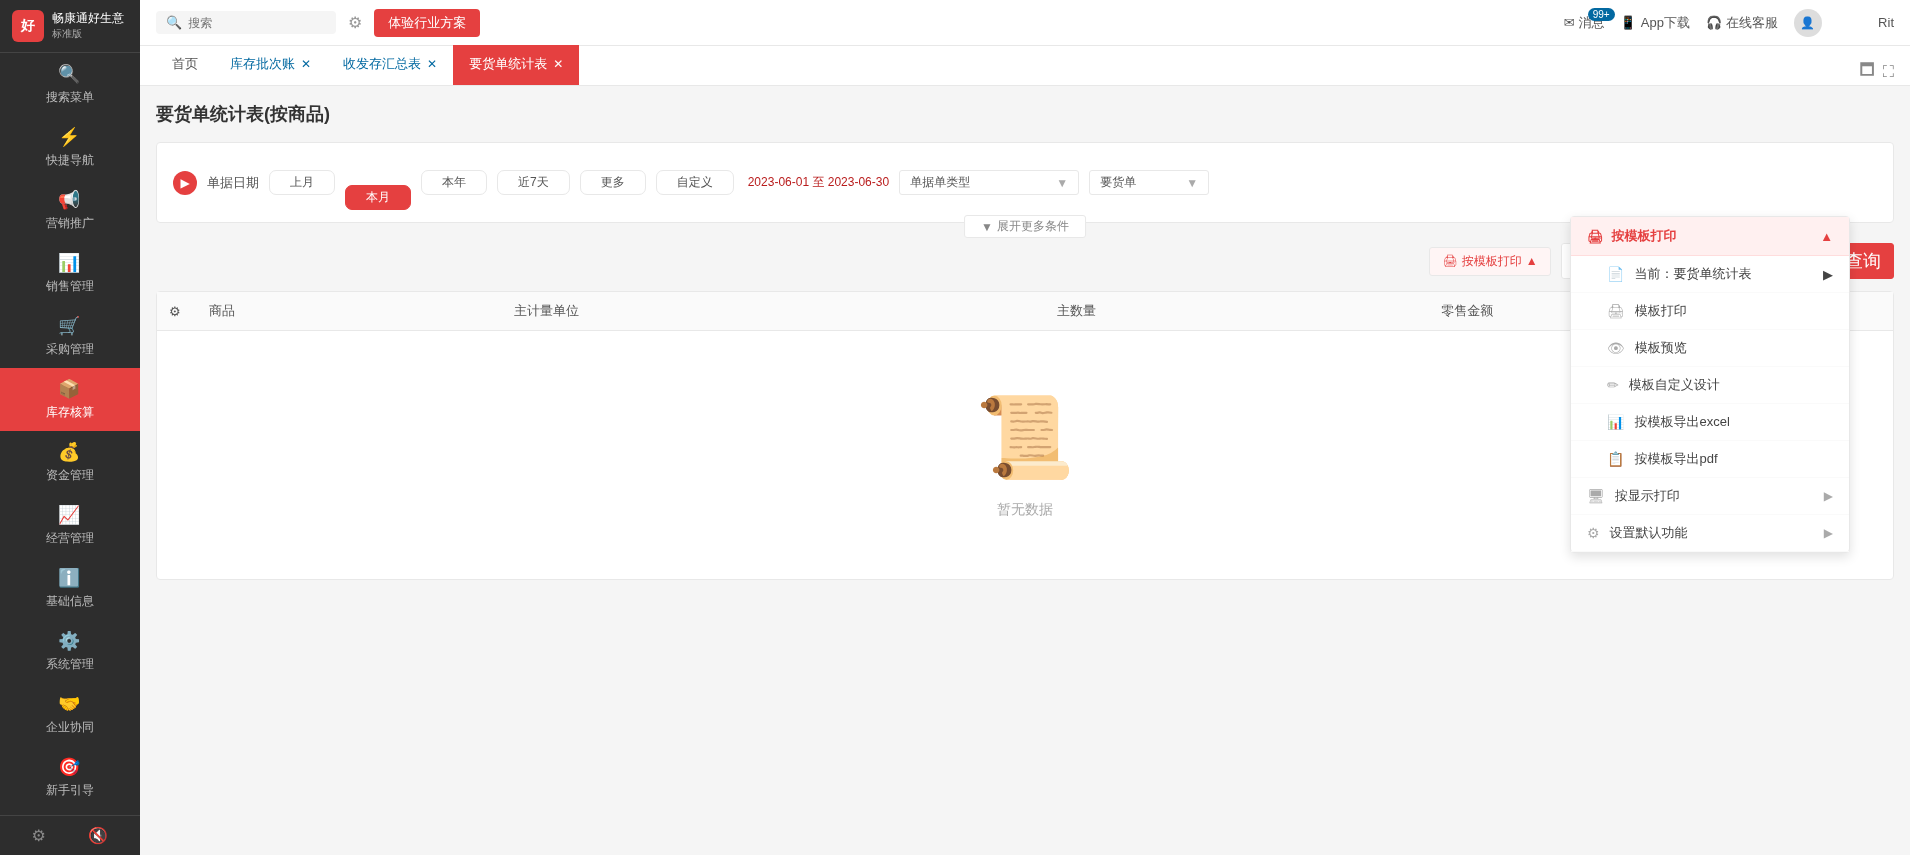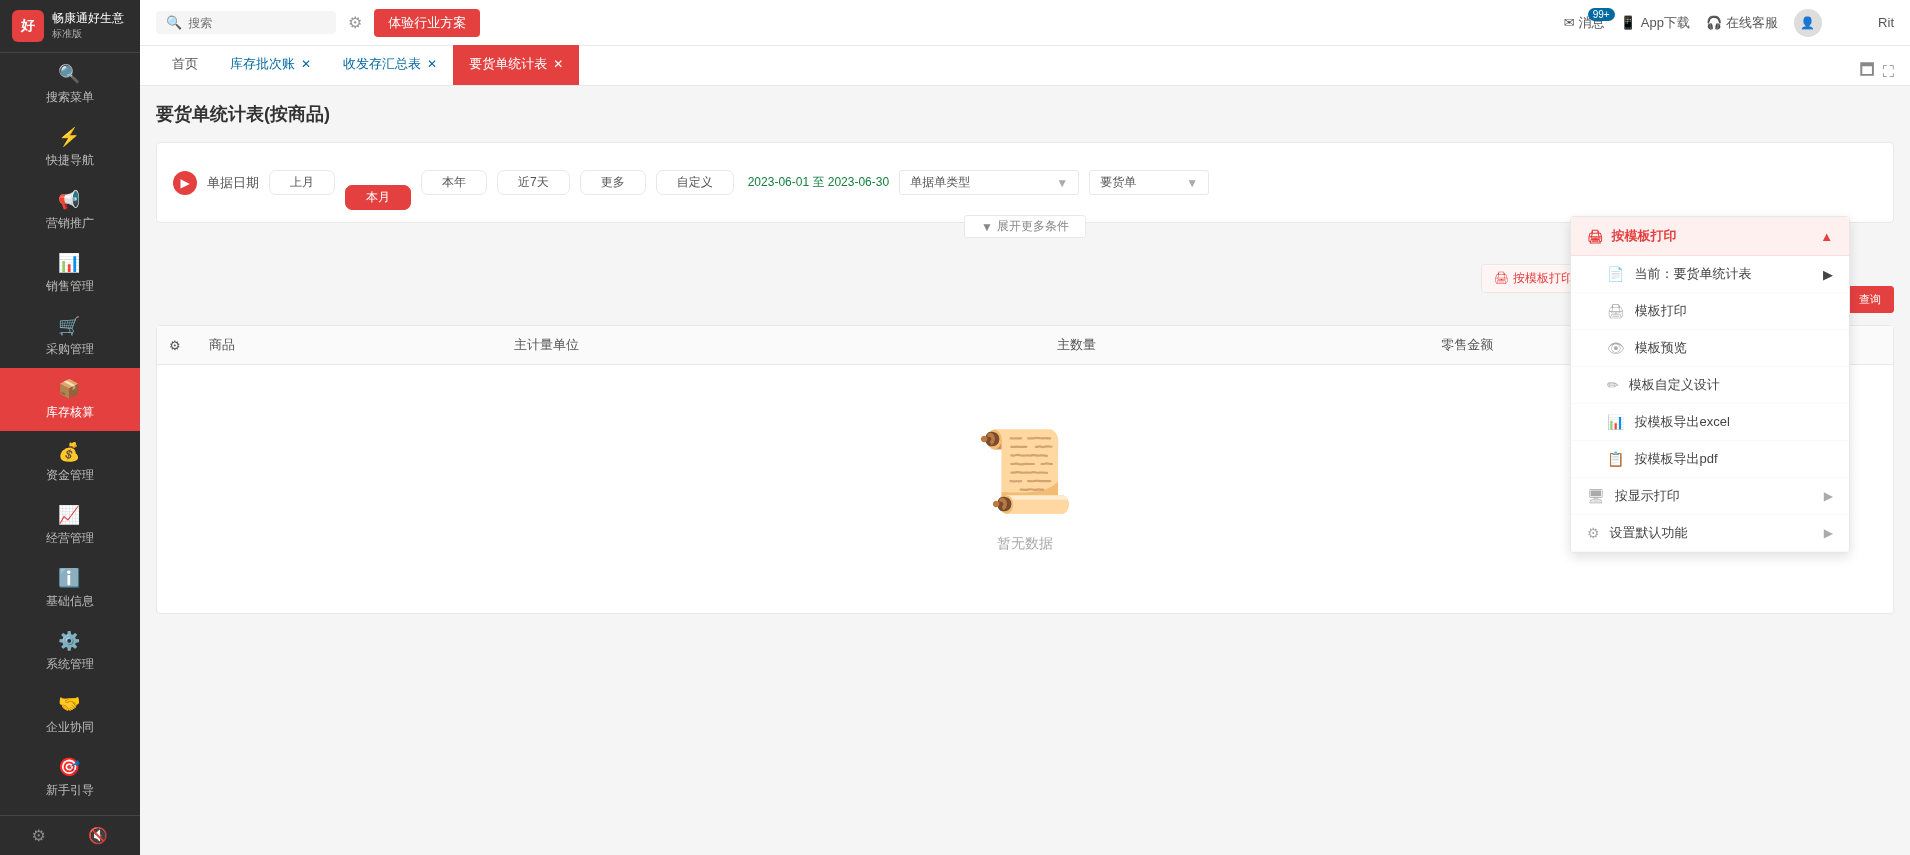--- a/index.html
+++ b/index.html
@@ -141,21 +141,21 @@
     .filter-arrow {
       background: #e54040; color: white; width: 24px; height: 24px; border-radius: 50%;
       display: flex; align-items: center; justify-content: center; cursor: pointer; font-size: 12px; flex-shrink: 0;
     }
     .filter-label { color: #555; font-size: 13px; }
     .date-btn {
       padding: 3px 20px; border: 1px solid #e8e8e8; border-radius: 7px;
       background: white; cursor: pointer; font-size: 12px; color: #555;
     }
     .date-btn.active { background: #e54040; color: white; border-color: #e54040; margin-top: 30px; }
-    .date-range { font-size: 12px; color: #15803d; margin-left: 4px; }
+    .date-range { font-size: 12px; color: #b91c1c; margin-left: 4px; }
     .filter-type {
       display: flex; align-items: center; gap: 12px;
       border: 1px solid #e8e8e8; border-radius: 3px; padding: 3px 10px;
       font-size: 12px; color: #555; cursor: pointer; min-width: 180px;
     }
     .filter-type .chevron { color: #aaa; }
     .filter-expand-btn {
       position: absolute; bottom: -16px; left: 50%; transform: translateX(-50%);
       background: #fff; border: 1px solid #e8e8e8; border-radius: 3px;
       padding: 2px 16px; font-size: 12px; color: #888; cursor: pointer;
@@ -163,21 +163,21 @@
     }
 
     
     .action-bar {
       display: flex; align-items: center; justify-content: flex-end; gap: 10px;
       margin-bottom: 12px; margin-top: 20px;
     }
     .action-btn {
       display: flex; align-items: center; gap: 4px;
       padding: 5px 12px; border: 1px solid #e8e8e8; border-radius: 3px;
-      background: white; cursor: pointer; font-size: 11px; color: #555; margin-top: 43px;
+      background: white; cursor: pointer; font-size: 18px; color: #555;
     }
     .action-btn.primary { background: #e54040; color: white; border-color: #e54040; }
     .print-btn {
       display: flex; align-items: center; gap: 4px;
       padding: 5px 12px; border: 1px solid #e8e8e8; border-radius: 3px;
       background: #fff5f5; cursor: pointer; font-size: 12px; color: #e54040;
     }
 
     
     .table-container {

